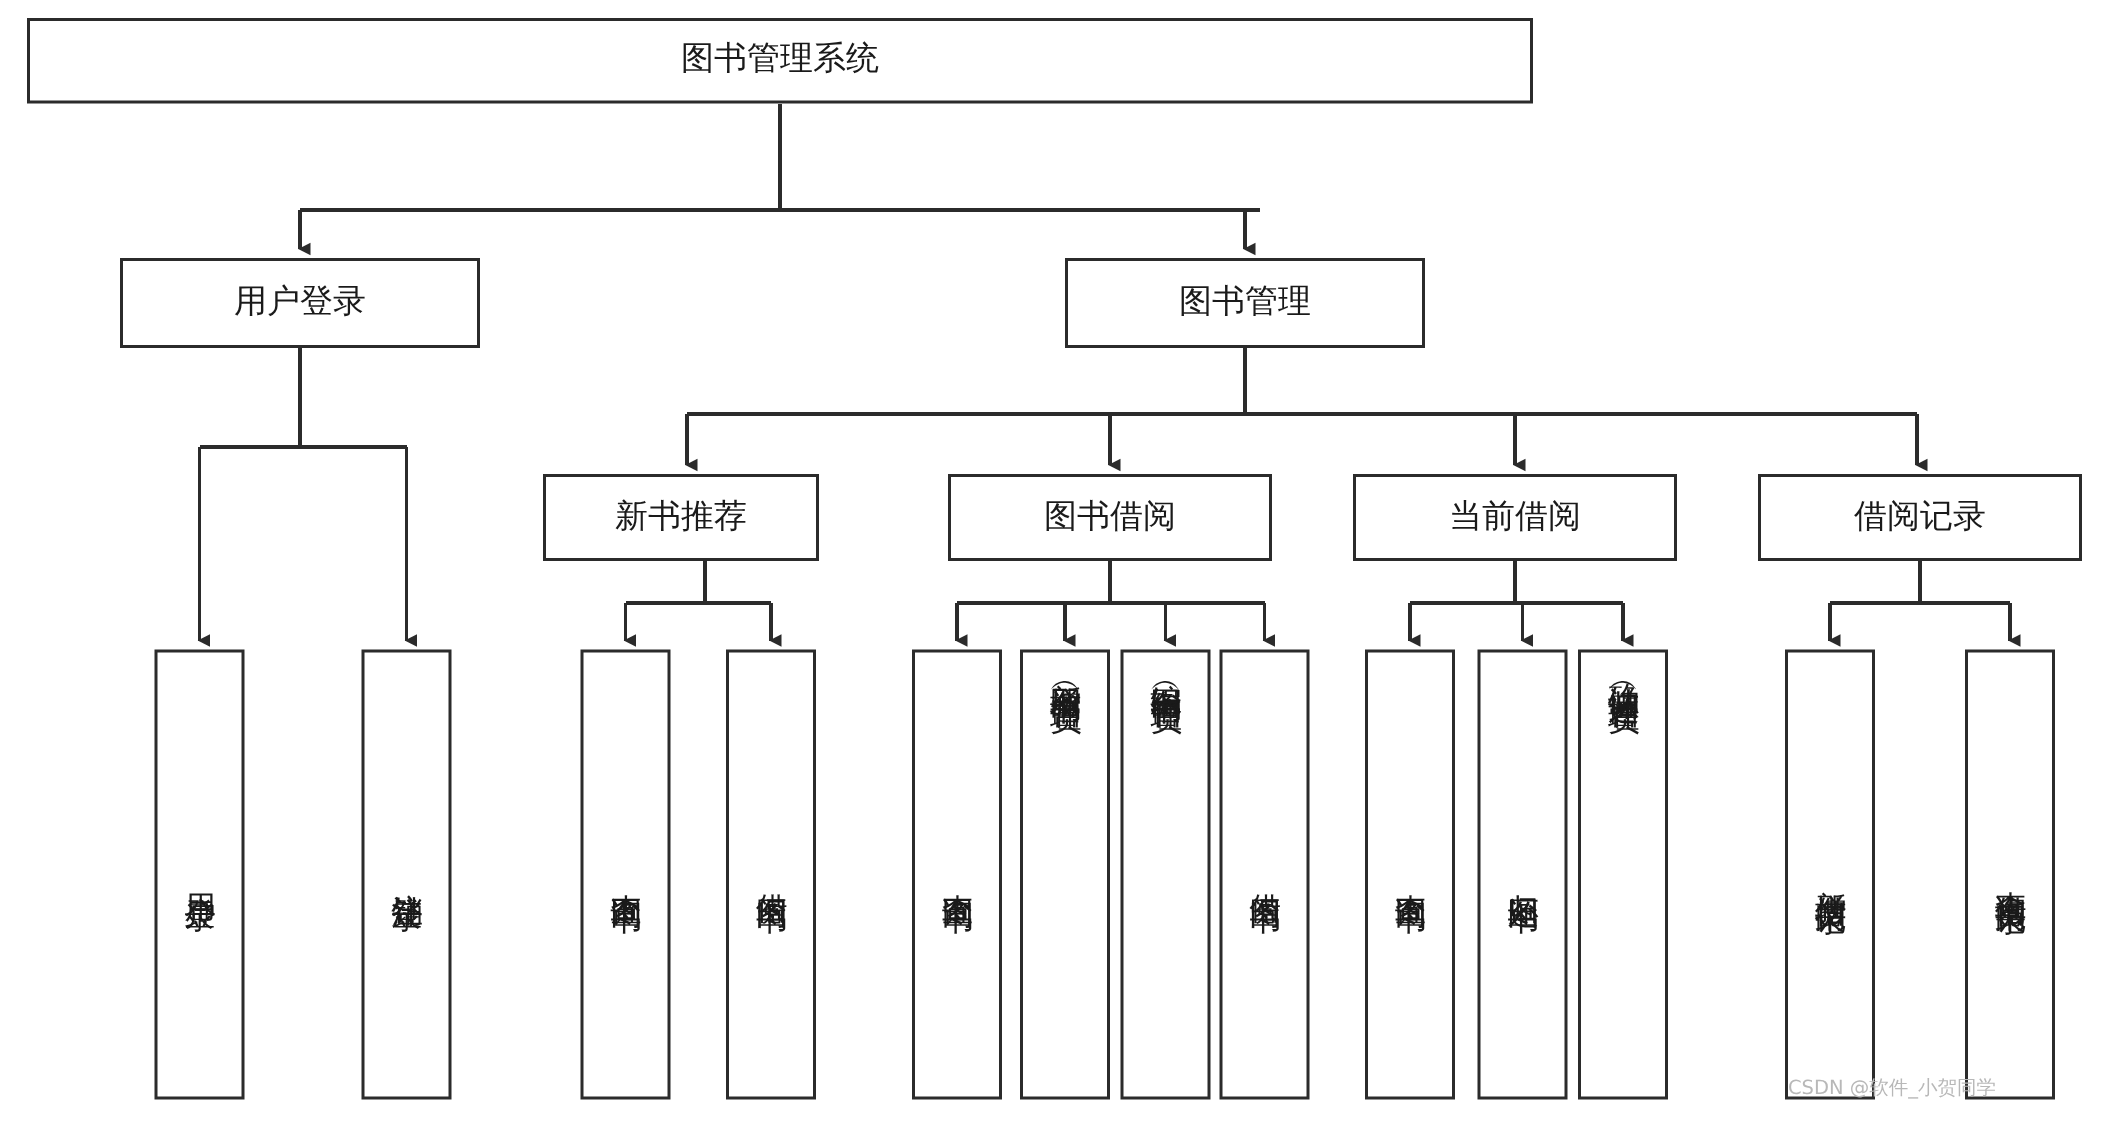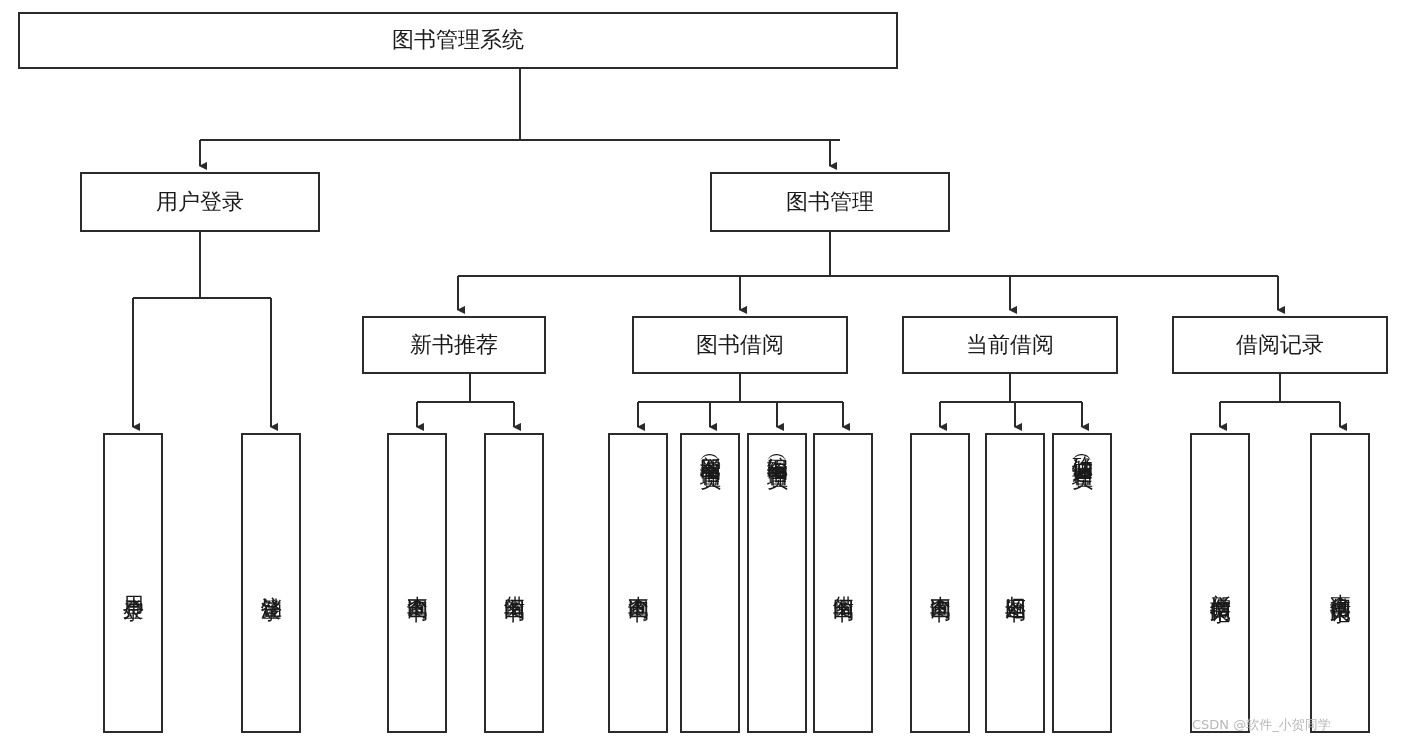--- a/index.html
+++ b/index.html
@@ -116,21 +116,21 @@
       <path d="M1015,402 L1015,427" marker-end="url(#arrow)"></path>
       <path d="M1082,402 L1082,427" marker-end="url(#arrow)"></path>
 
       <path d="M1280,374 L1280,402"></path>
       <path d="M1220,402 L1340,402"></path>
       <path d="M1220,402 L1220,427" marker-end="url(#arrow)"></path>
       <path d="M1340,402 L1340,427" marker-end="url(#arrow)"></path>
     </g>
   </svg>
 
-  <div class="node horiz" style="left:18px; top:12px; width:880px; height:57px;">
+  <div class="node horiz" style="left:18px; top:12px; width:1004px; height:57px;">
     <span class="label">图书管理系统</span>
   </div>
 
   <div class="node horiz" style="left:80px; top:172px; width:240px; height:60px;">
     <span class="label">用户登录</span>
   </div>
   <div class="node horiz" style="left:710px; top:172px; width:240px; height:60px;align-items:center;">
     <span class="label">图书管理</span>
   </div>
 

